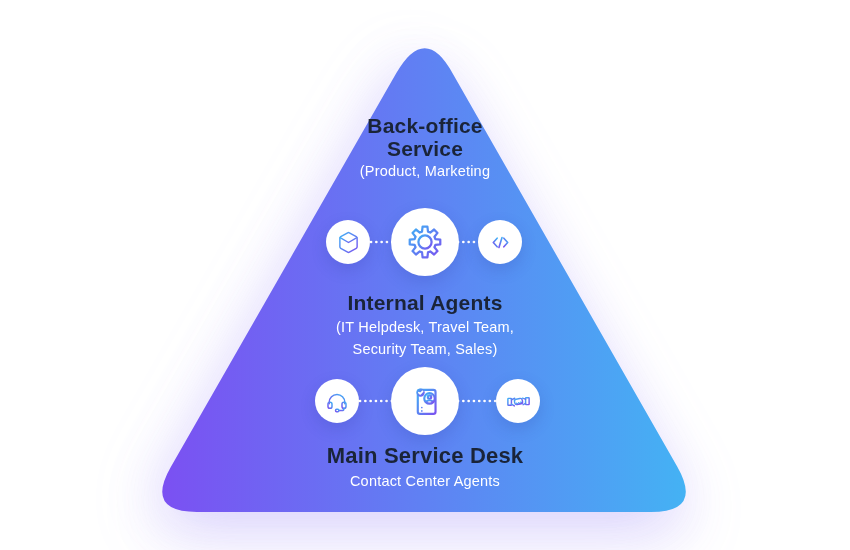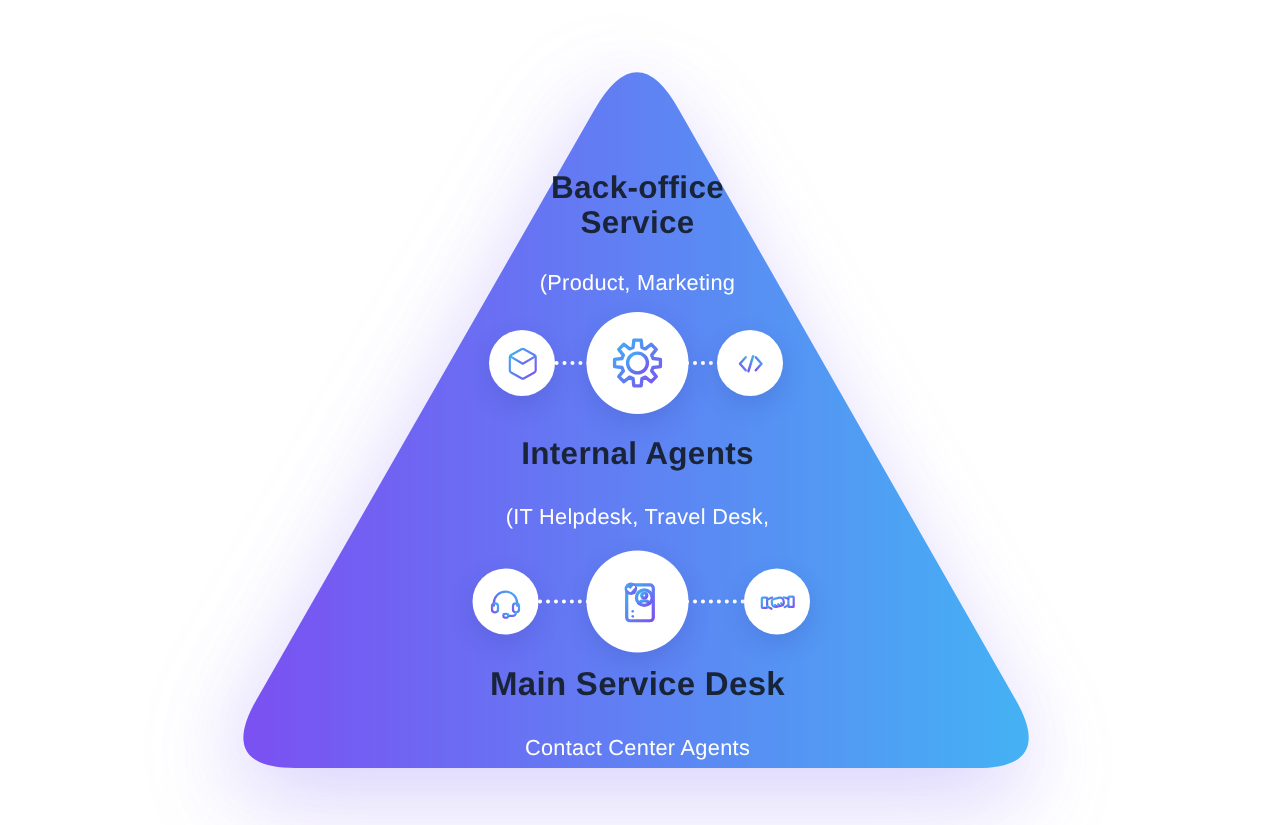--- a/index.html
+++ b/index.html
@@ -5,21 +5,21 @@
   html,body{margin:0;padding:0;background:#ffffff;}
   .stage{
     position:relative;width:850px;height:550px;overflow:hidden;background:#ffffff;
     font-family:"Liberation Sans", sans-serif;
   }
   .triangle-svg{position:absolute;left:0;top:0;
     filter:drop-shadow(0 22px 30px rgba(128,98,244,0.22)) drop-shadow(-14px 8px 28px rgba(150,130,250,0.12));
   }
   .tier-text{position:absolute;left:275px;width:300px;text-align:center;}
   .tier-title{font-weight:700;color:#1a2438;font-size:21px;line-height:23px;letter-spacing:.2px;margin:0;}
-  .tier-sub{color:#ffffff;font-size:14.5px;line-height:21.5px;font-weight:500;letter-spacing:.2px;margin:18px;}
+  .tier-sub{color:#ffffff;font-size:14.5px;line-height:21.5px;font-weight:500;letter-spacing:.2px;margin:0;}
   .circle{
     position:absolute;background:#ffffff;border-radius:50%;
     display:flex;align-items:center;justify-content:center;
     box-shadow:0 6px 16px rgba(40,50,150,0.18);
   }
   .circle.small{width:44px;height:44px;}
   .circle.big{width:68px;height:68px;}
   .connector{position:absolute;height:6px;}
   svg{display:block;}
 </style>
@@ -97,21 +97,22 @@
       <polyline points="15.5 7.5 19.5 12 15.5 16.5"></polyline>
       <line x1="13.6" y1="6.8" x2="10.4" y2="17.2"></line>
     </svg>
   </div>
 
   <div class="tier-text" style="top:291px">
     <h2 class="tier-title">Internal Agents</h2>
   </div>
   <div class="tier-text" style="top:317px">
     <p class="tier-sub">
-      <span>(IT Helpdesk, Travel Desk,</span><br>
+      <span>(IT Helpdesk, Travel Team,</span><br>
+      <span>Security Team, Sales)</span>
     </p>
   </div>
 
   <div class="circle small" style="left:315px;top:379px">
     <svg width="24" height="24" viewBox="0 0 24 24" fill="none" stroke="url(#ig4)" stroke-width="1.5" stroke-linecap="round" stroke-linejoin="round">
       <defs>
           <linearGradient id="ig4" x1="0" y1="1" x2="1" y2="0">
         <stop offset="0" stop-color="#7a52f0"></stop>
         <stop offset="1" stop-color="#3fb1f5"></stop>
       </linearGradient>

